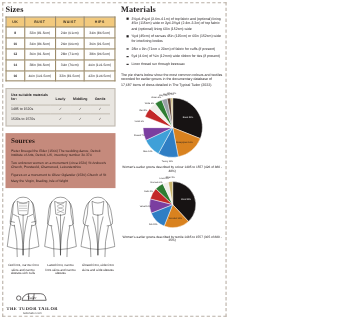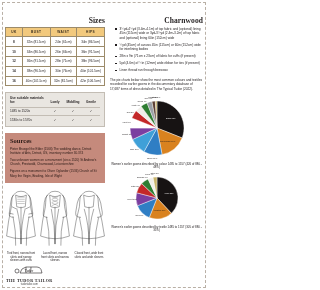--- a/index.html
+++ b/index.html
@@ -19,22 +19,22 @@
     position:absolute;left:2px;top:2px;right:2px;bottom:2px;
     border:1px dashed #b9b0a6;
     pointer-events:none;
   }
   .cols{display:flex;gap:5px;height:100%;}
   .colL{width:100px;flex:0 0 100px;}
   .colR{width:95px;flex:1 1 auto;}
 
   h2.sect{
     font-family:"Liberation Serif", serif;
-    font-size:7.5px;font-weight:700;margin:12px 0 2px 0;
-    letter-spacing:.1px;color:#231f20;text-align:right;
+    font-size:7.5px;font-weight:700;margin:0 0 2px 0;
+    letter-spacing:.1px;color:#231f20;
   }
 
   
   table.sizes{
     border-collapse:collapse;width:100%;
     font-size:3.1px;table-layout:fixed;
   }
   table.sizes th{
     background:#f2c97d;border:0.4px solid #9c8b6a;
     font-size:3.2px;font-weight:700;letter-spacing:.4px;
@@ -282,21 +282,21 @@
           <text x="30" y="17" font-family="Liberation Serif, serif" font-size="7" text-anchor="middle" fill="#231f20">Tudor</text>
         </svg>
         <div class="name">THE TUDOR TAILOR</div>
         <div class="url">tudortailor.com</div>
       </div>
 
     </div>
 
     <div class="colR">
 
-      <h2 class="sect">Charnwood</h2>
+      <h2 class="sect">Materials</h2>
 
       <ul class="mat">
         <li>3½yd-4½yd (3.4m-4.1m) of top fabric and (optional) lining 45in (115cm) wide or 3yd-3½yd (2.4m-3.2m) of top fabric and (optional) lining 60in (152cm) wide</li>
         <li>½yd (45cm) of canvas 45in (115cm) or 60in (152cm) wide for interlining bodies</li>
         <li>28in x 9in (71cm x 23cm) of fabric for cuffs (if present)</li>
         <li>5yd (4.6m) of ½in (12mm) wide ribbon for ties (if present)</li>
         <li>Linen thread run through beeswax</li>
       </ul>
 
       <p class="note">The pie charts below show the most common colours and textiles recorded for earlier gowns in the documentary database of 17,687 items of dress detailed in The Typical Tudor (2022).</p>

